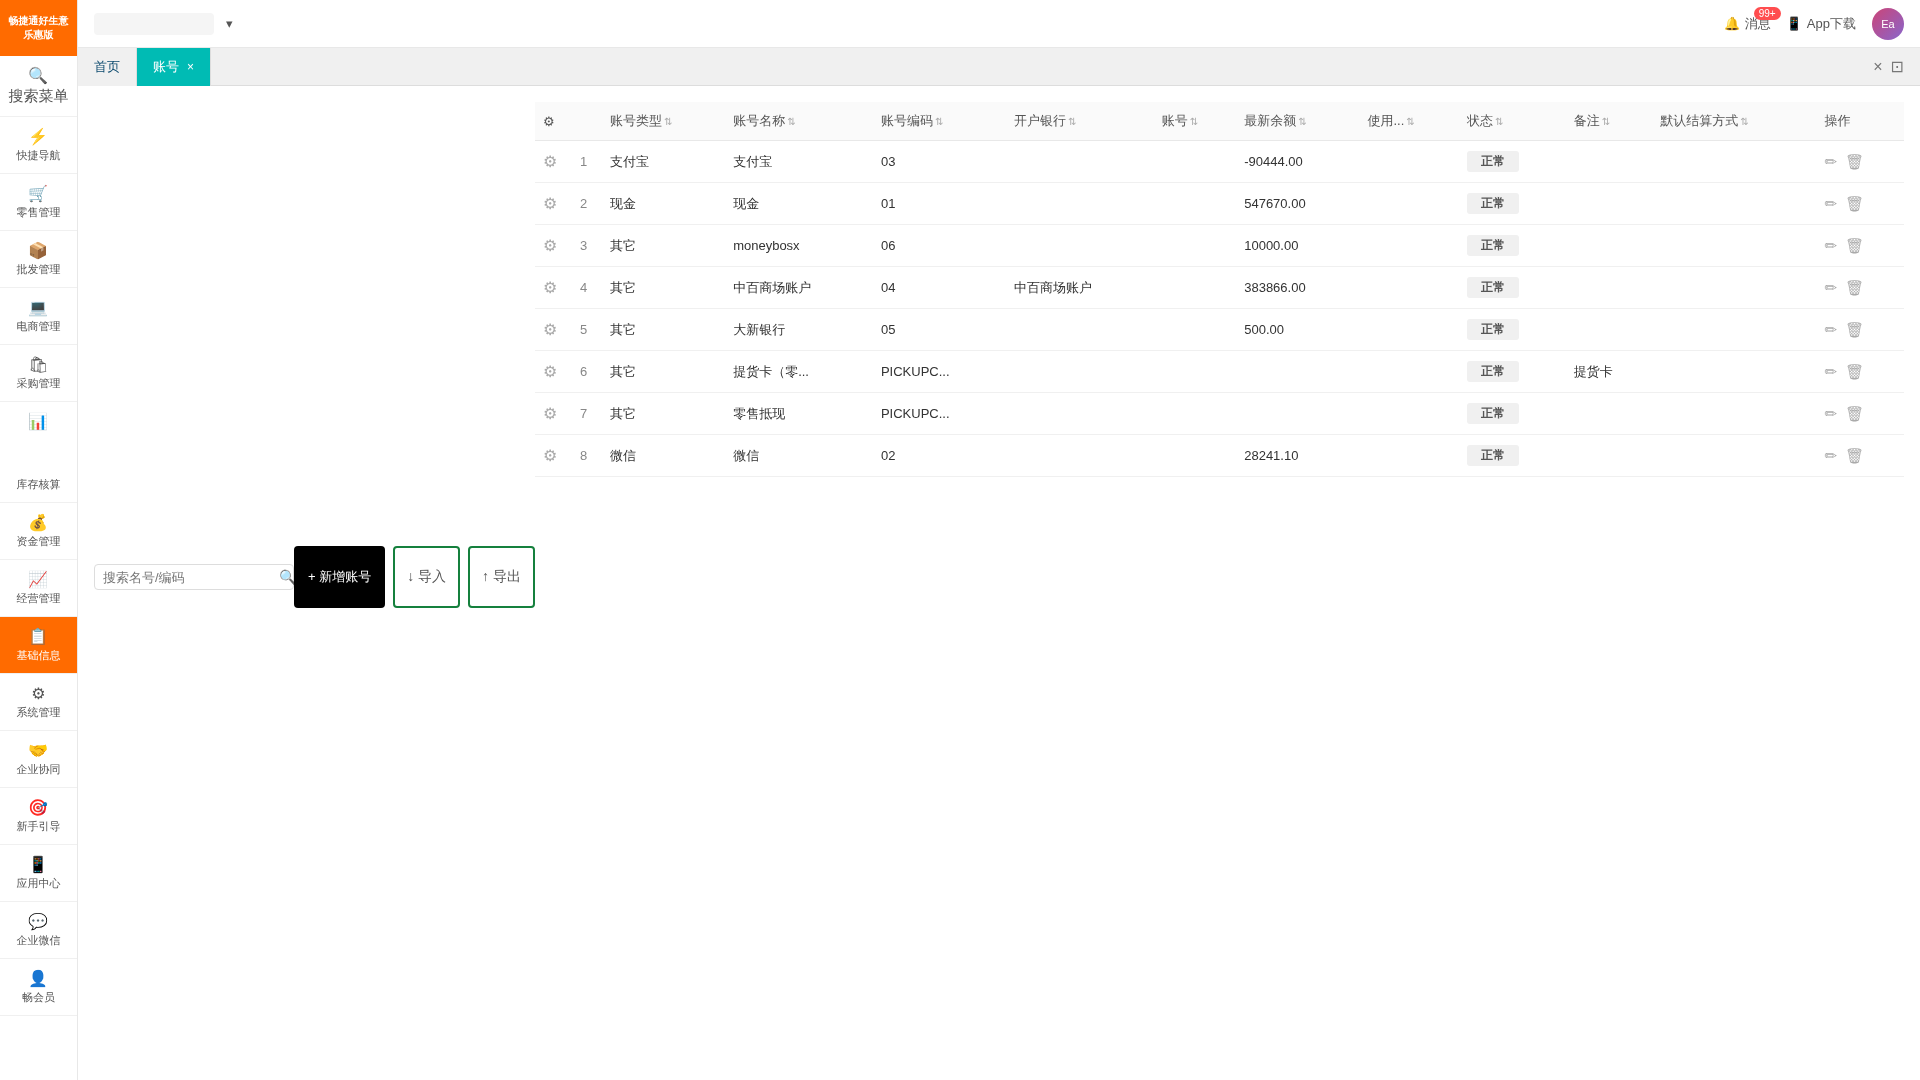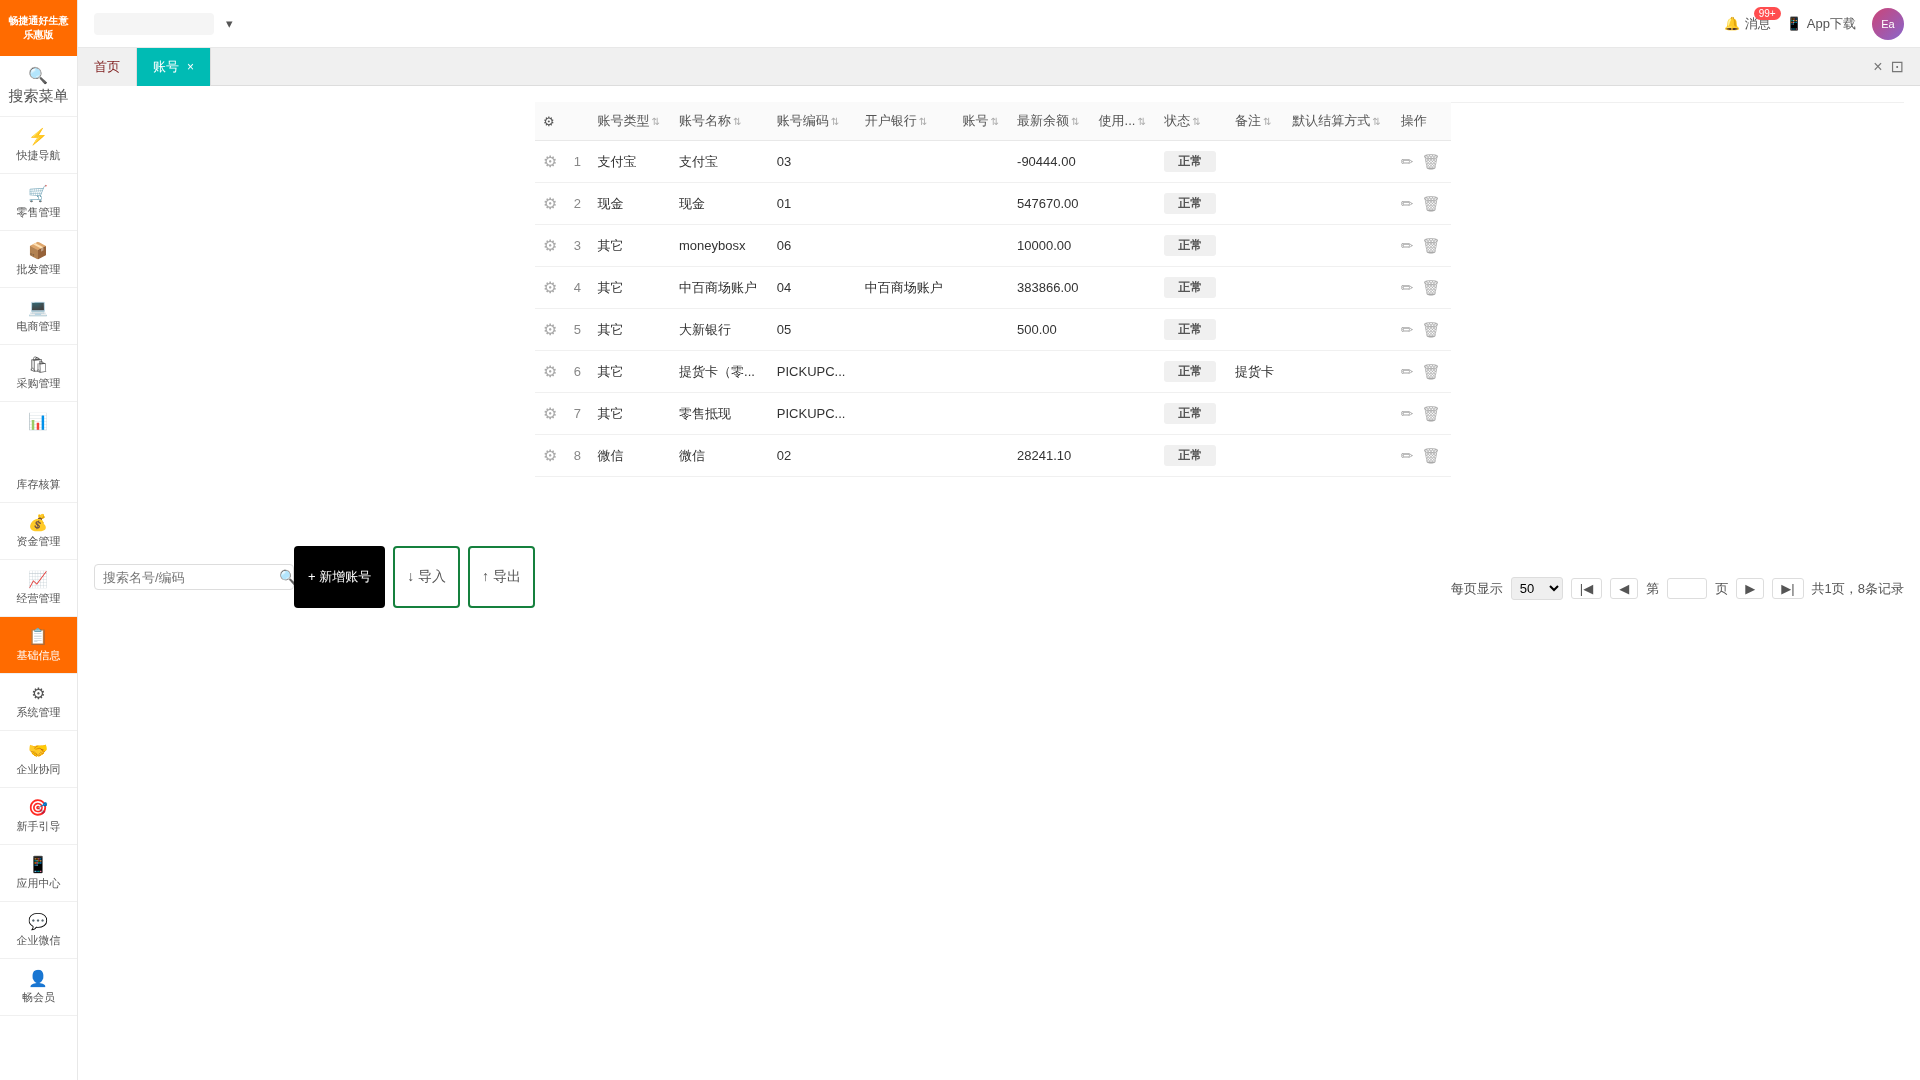--- a/index.html
+++ b/index.html
@@ -88,21 +88,21 @@
       position: relative;
     }
     .tab {
       height: 38px;
       display: flex;
       align-items: center;
       padding: 0 16px;
       cursor: pointer;
       font-size: 13px;
       border-right: 1px solid #ddd;
-      color: #7f1d1d;
+      color: #0c4a6e;
       background: #f0f0f0;
     }
     .tab.active {
       background: #00bbb4;
       color: white;
     }
     .tab-close { margin-left: 8px; font-size: 12px; cursor: pointer; }
     .tab-actions { position: absolute; right: 16px; display: flex; gap: 8px; align-items: center; }
     .tab-action-btn { background: none; border: none; cursor: pointer; font-size: 16px; color: #777; }
 
@@ -489,29 +489,14 @@
       <div class="action-btns">
         <button class="action-btn">✏</button>
         <button class="action-btn">🗑</button>
       </div>
     </td>
   </tr>
           </tbody>
       </table>
     </div>
 
-    <div class="pagination-bar">
-      <span>每页显示</span>
-      <select class="page-size-select">
-        <option>50</option>
-        <option>100</option>
-      </select>
-      <button class="page-nav-btn">|◀</button>
-      <button class="page-nav-btn">◀</button>
-      <span>第</span>
-      <input type="text" class="page-input" style="">
-      <span>页</span>
-      <button class="page-nav-btn">▶</button>
-      <button class="page-nav-btn">▶|</button>
-      <span>共1页，8条记录</span>
-    </div>
   </div>
 </div>
 
 </body></html>

